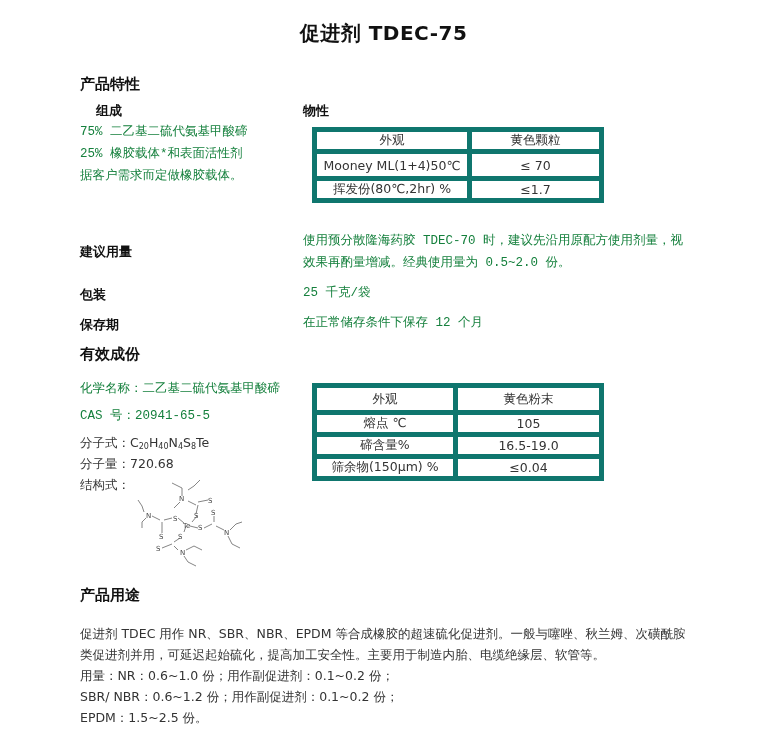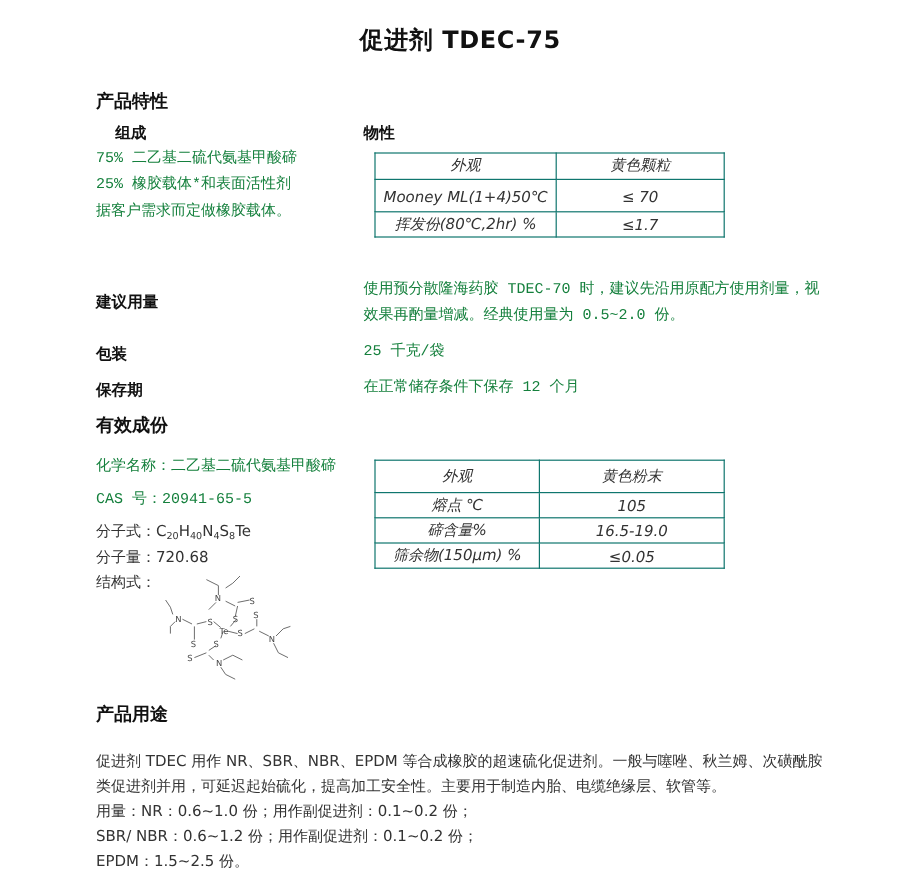--- a/index.html
+++ b/index.html
@@ -15,21 +15,21 @@
   }
   .h2 { font-size: 15px; font-weight: bold; color: #111; }
   .h3 { font-size: 13px; font-weight: bold; color: #111; }
   .txt { font-size: 12.5px; color: #15803d; line-height: 22px; white-space: nowrap; font-family: Liberation Mono, monospace; }
   .txt2 { font-size: 12.5px; color: #333; line-height: 21px; white-space: nowrap; }
   table.spec {
     position: absolute; border-collapse: collapse;
     font-size: 12.5px; color: #333;
   }
   table.spec td {
-    border: 1px solid #0f766e; text-align: center; padding: 0; white-space: nowrap; font-style: italic;
+    border: 5px solid #0f766e; text-align: center; padding: 0; white-space: nowrap;
   }
   sub { font-size: 8px; vertical-align: -2px; }
   .struct { left: 130px; top: 478px; width: 120px; height: 92px; }
   .struct text { font-family: "DejaVu Sans", sans-serif; font-size: 7px; fill: #444; }
 </style>
 </head>
 <body>
 
 <div class="abs title">促进剂  TDEC-75</div>
 
@@ -136,21 +136,21 @@
   <tr style="height:21px;">
     <td>熔点 ℃</td>
     <td>105</td>
   </tr>
   <tr style="height:21px;margin-top:12px;">
     <td>碲含量%</td>
     <td>16.5-19.0</td>
   </tr>
   <tr style="height:21px;">
     <td>筛余物(150μm) %</td>
-    <td>≤0.05</td>
+    <td>≤0.04</td>
   </tr>
 </tbody>
   </table>
 
 <div class="abs h2" style="left:80px;top:586px;">产品用途</div>
 <div class="abs" style="left:80px;top:623px;">
   <div class="txt2">促进剂 TDEC 用作 NR、SBR、NBR、EPDM 等合成橡胶的超速硫化促进剂。一般与噻唑、秋兰姆、次磺酰胺</div>
   <div class="txt2">类促进剂并用，可延迟起始硫化，提高加工安全性。主要用于制造内胎、电缆绝缘层、软管等。</div>
   <div class="txt2">用量：NR：0.6~1.0 份；用作副促进剂：0.1~0.2 份；</div>
   <div class="txt2">SBR/ NBR：0.6~1.2 份；用作副促进剂：0.1~0.2 份；</div>

